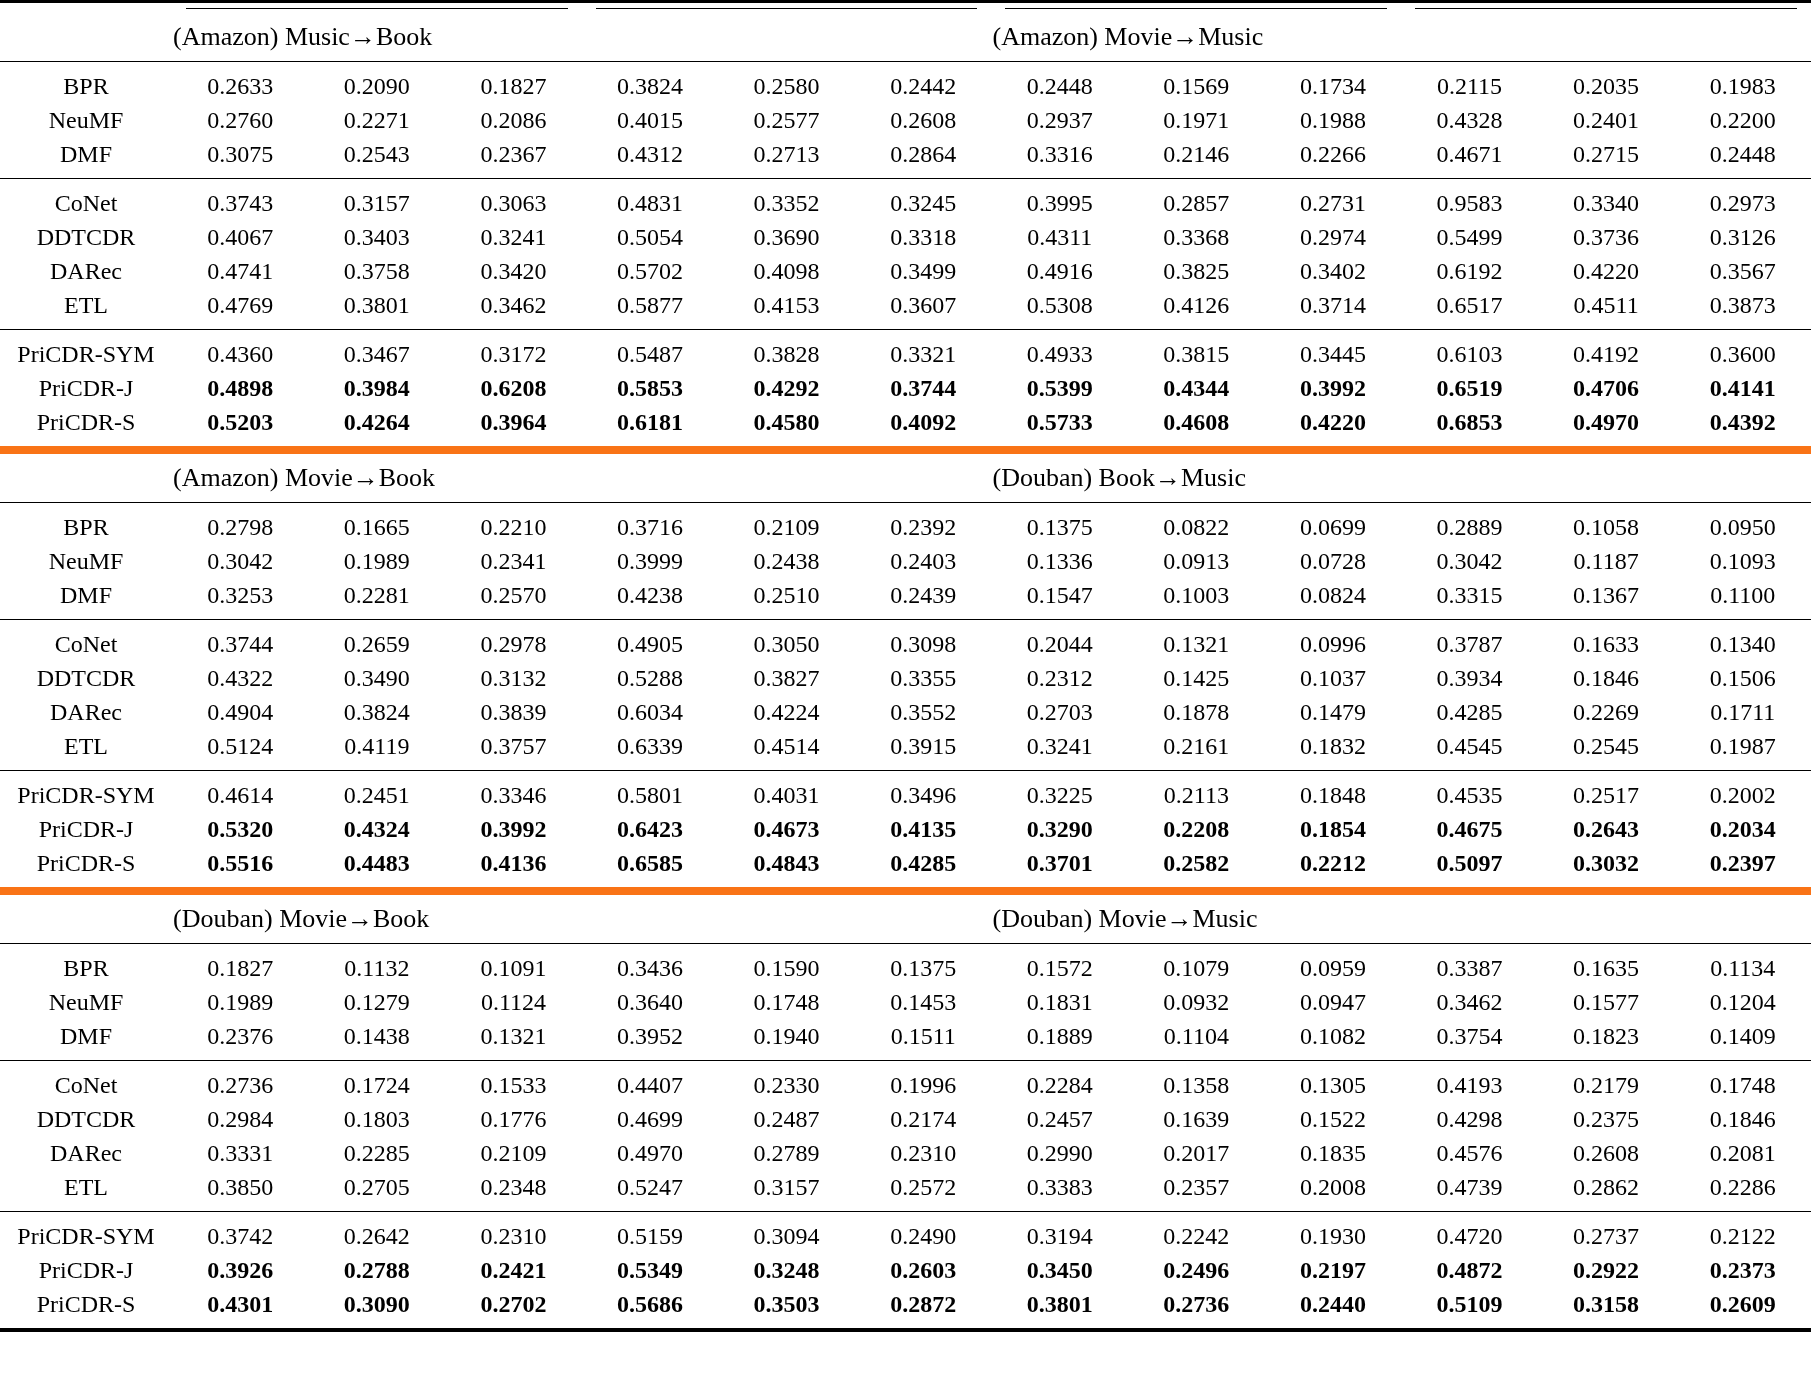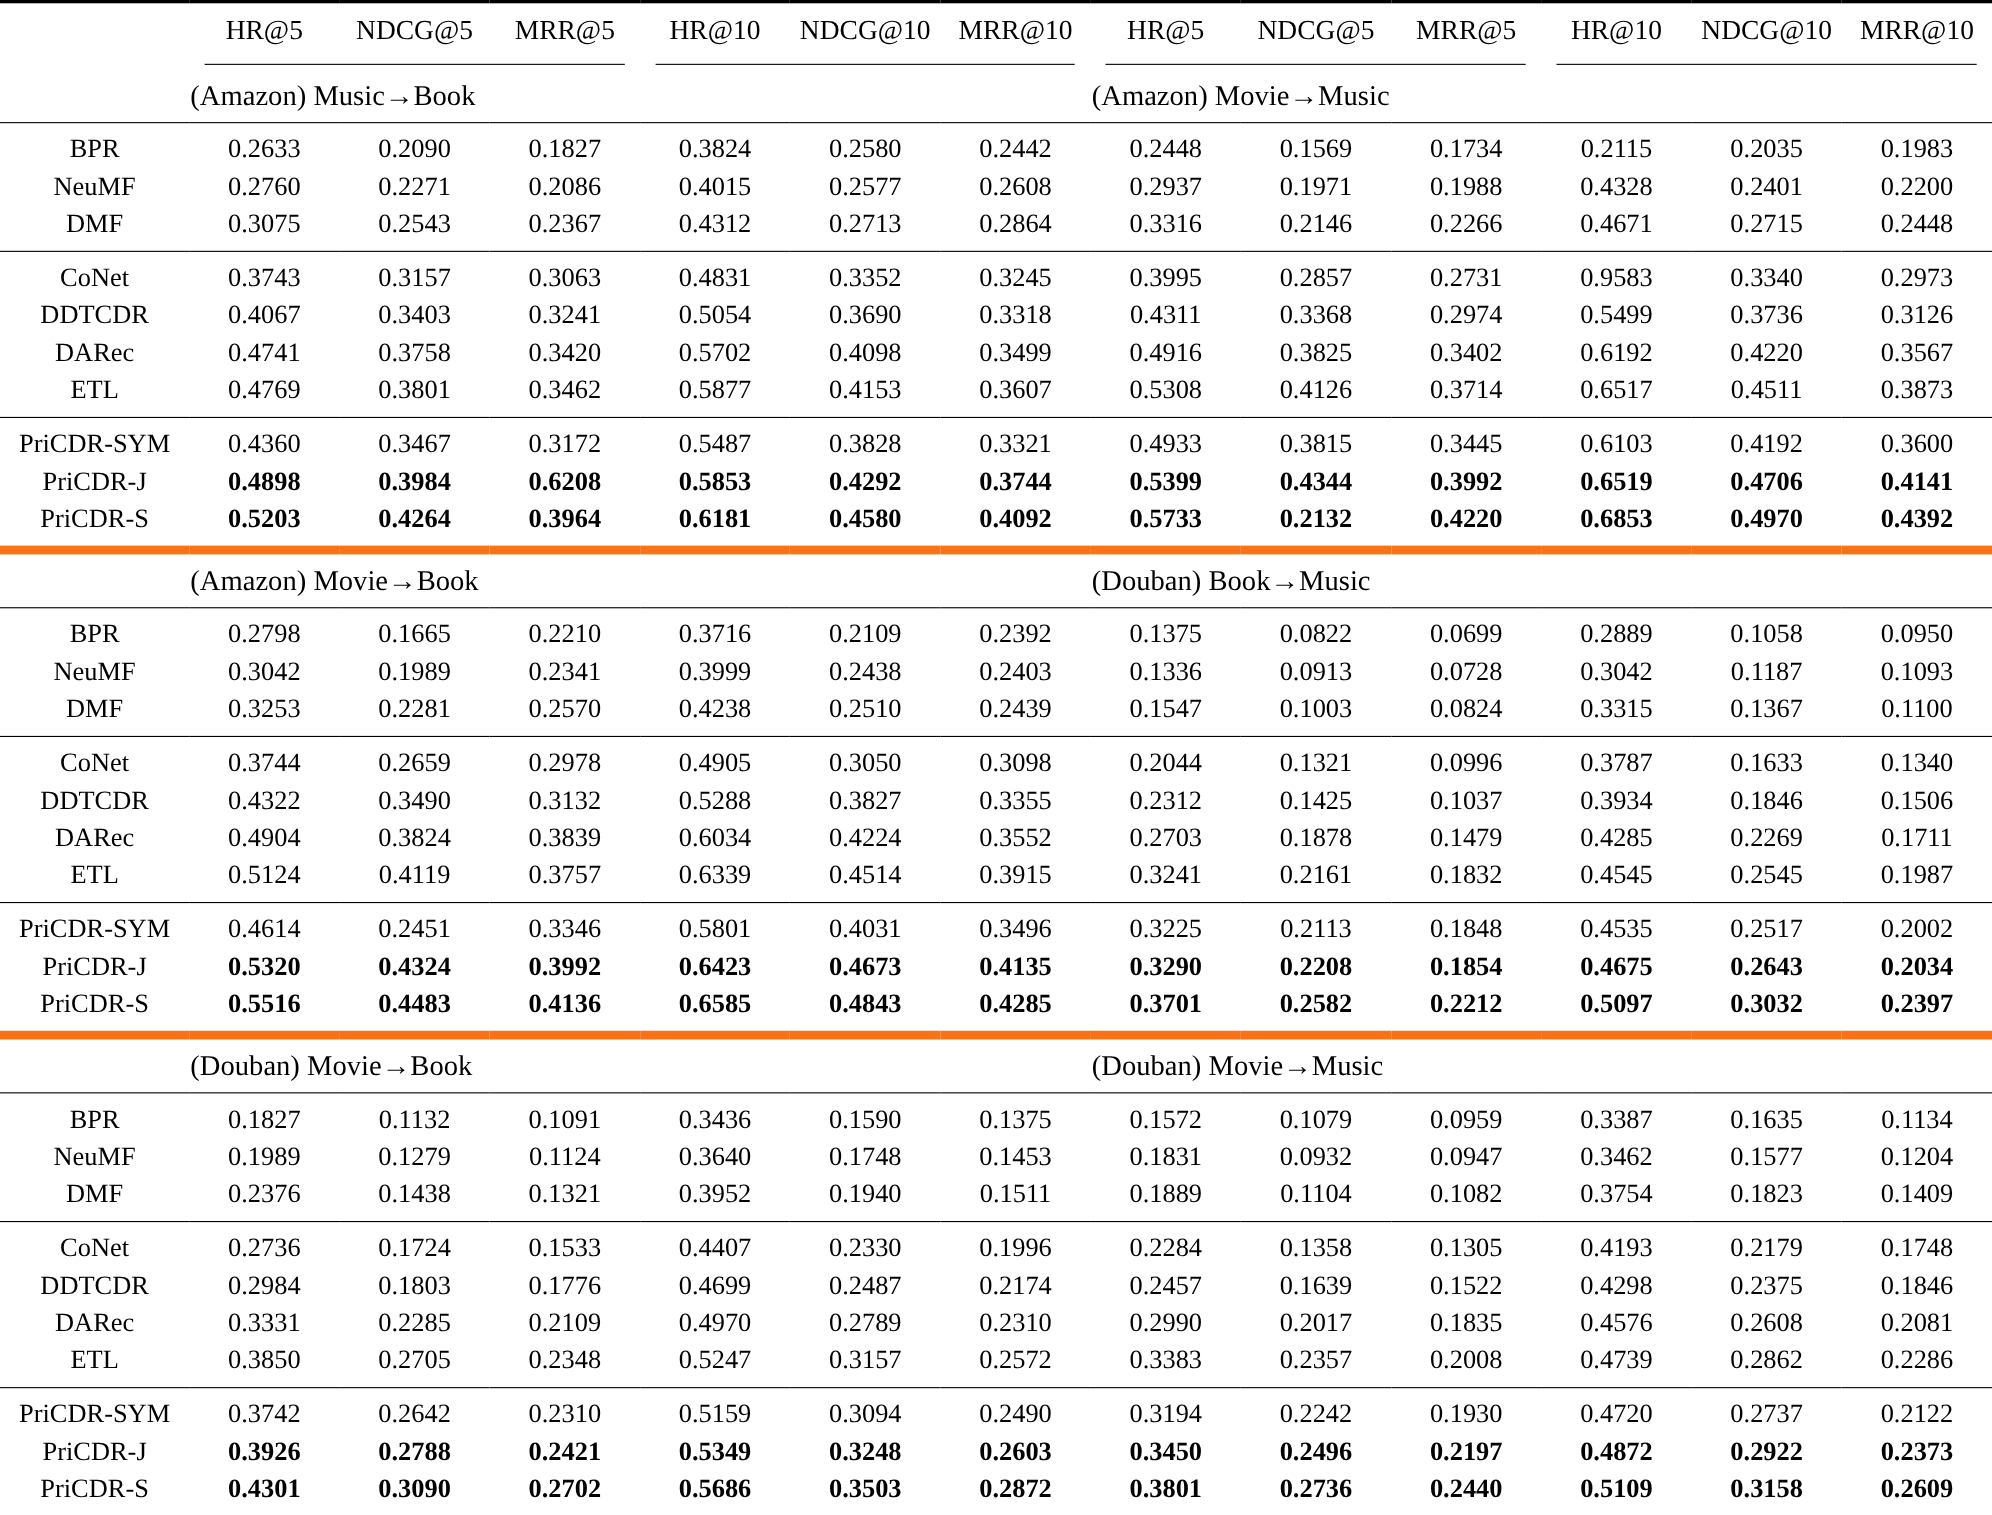--- a/index.html
+++ b/index.html
@@ -72,36 +72,20 @@
       <col>
       <col>
       <col>
       <col>
       <col>
       <col>
       <col>
       <col>
   </colgroup>
   <thead>
-    <tr class="metrics-row">
-      <th class="method-col"></th>
-
-    <th>HR@5</th>
-        <th>NDCG@5</th>
-        <th>MRR@5</th>
-        <th>HR@10</th>
-        <th>NDCG@10</th>
-        <th>MRR@10</th>
-        <th>HR@5</th>
-        <th>NDCG@5</th>
-        <th>MRR@5</th>
-        <th>HR@10</th>
-        <th>NDCG@10</th>
-        <th>MRR@10</th>
-      </tr>
     <tr class="rule-row">
       <td></td>
       <td colspan="3">
           <div class="cmid"></div>
         </td>
       <td colspan="3">
           <div class="cmid"></div>
         </td>
       <td colspan="3">
           <div class="cmid"></div>
@@ -261,21 +245,21 @@
       </tr>
       <tr class="bold">
         <td class="method">PriCDR-S</td>
         <td class="val">0.5203</td>
         <td class="val">0.4264</td>
         <td class="val">0.3964</td>
         <td class="val">0.6181</td>
         <td class="val">0.4580</td>
         <td class="val">0.4092</td>
         <td class="val">0.5733</td>
-        <td class="val">0.2132</td>
+        <td class="val">0.4608</td>
         <td class="val">0.4220</td>
         <td class="val">0.6853</td>
         <td class="val">0.4970</td>
         <td class="val">0.4392</td>
       </tr>
     </tbody>
     <tbody class="band-head heavy">
       <tr>
         <td></td>
         <td colspan="6">(Amazon) Movie→Book</td>

